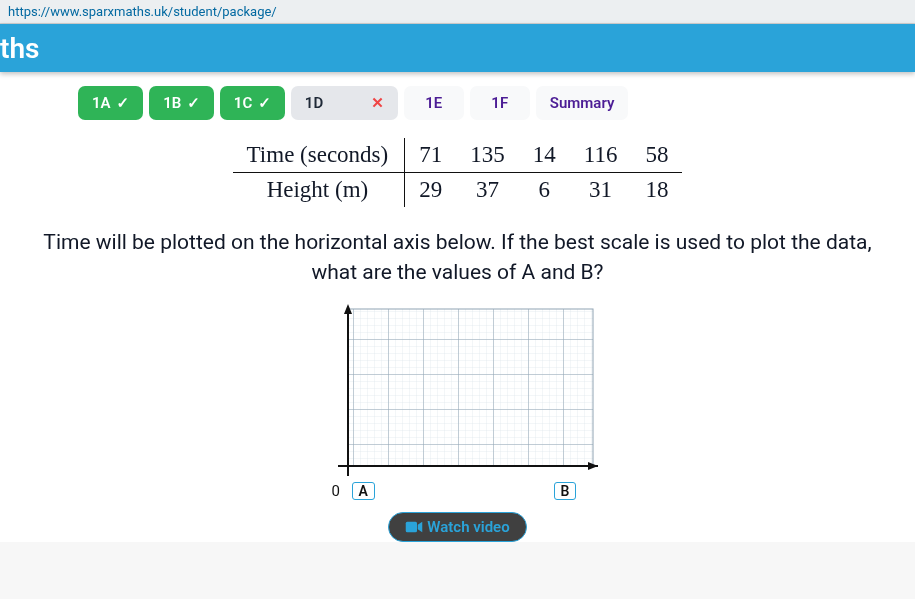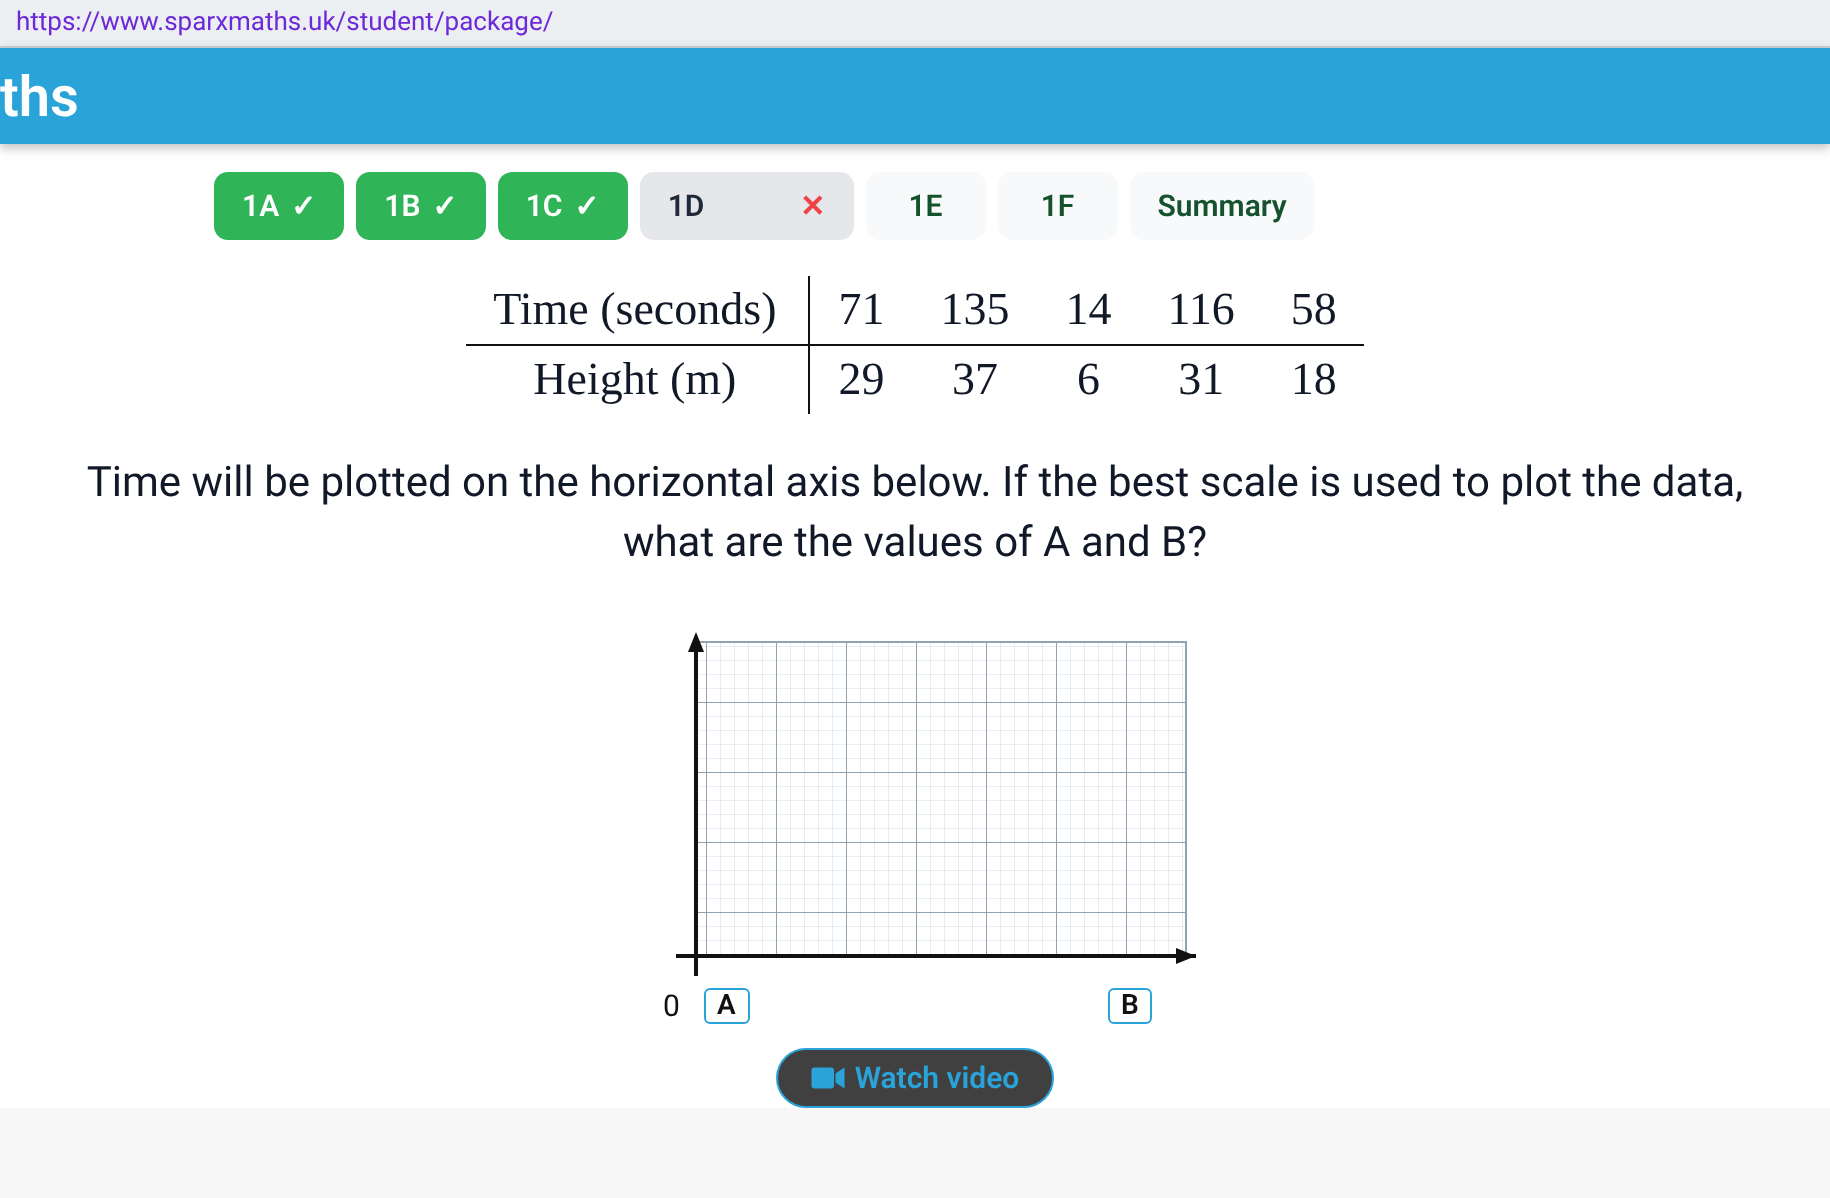--- a/index.html
+++ b/index.html
@@ -6,21 +6,21 @@
   body {
     font-family: -apple-system, BlinkMacSystemFont, "Segoe UI", Roboto, Arial, sans-serif;
     background: #f7f7f7;
     width: 915px;
     height: 599px;
     overflow: hidden;
     position: relative;
   }
   .url-bar {
     background: #eceff1;
-    color: #6d28d9;
+    color: #0369a1;
     font-size: 13px;
     padding: 4px 8px;
     border-bottom: 1px solid #d0d0d0;
     white-space: nowrap;
     overflow: hidden;
   }
   .top-bar {
     background: #2aa3d9;
     color: #ffffff;
     height: 48px;
@@ -45,21 +45,21 @@
     font-weight: 500;
   }
   .content {
     background: #ffffff;
     padding: 14px 0 0 0;
   }
   .tabs {
     display: flex;
     gap: 6px;
     justify-content: flex-start;
-    padding-left: 107px;
+    padding-left: 78px;
     margin-bottom: 18px;
   }
   .tab {
     min-width: 60px;
     padding: 8px 14px;
     border-radius: 7px;
     font-size: 15px;
     font-weight: 600;
     display: flex;
     align-items: center;
@@ -74,21 +74,21 @@
     color: #ffffff;
   }
   .tab.fail {
     background: #e5e7eb;
     color: #1f2937;
     gap: 48px;
   }
   .tab .mark { font-weight: 700; }
   .tab.done .mark { color: #ffffff; }
   .tab.fail .mark { color: #ef4444; }
-  .tab.plain { background: #f8f9fa; color: #14532d; }
+  .tab.plain { background: #f8f9fa; color: #4c1d95; }
   .data-table {
     display: table;
     margin: 6px auto 16px auto;
     border-collapse: collapse;
     font-family: Georgia, "Times New Roman", serif;
     font-size: 23px;
     color: #111827;
   }
   .data-row { display: table-row; }
   .data-cell { display: table-cell; padding: 4px 14px; text-align: center; }
@@ -98,21 +98,21 @@
     border-right: 1.5px solid #111;
   }
   .row-top .data-cell, .row-top .row-label { border-bottom: 1.5px solid #111; }
   .question {
     font-size: 21px;
     color: #111827;
     text-align: center;
     padding: 4px 20px;
     line-height: 1.45;
     max-width: 900px;
-    margin: 0 auto 24px auto;
+    margin: 0 auto 12px auto;
   }
   .graph-wrap {
     display: flex;
     flex-direction: column;
     align-items: center;
     margin-top: 6px;
   }
   .graph {
     position: relative;
     width: 280px;

